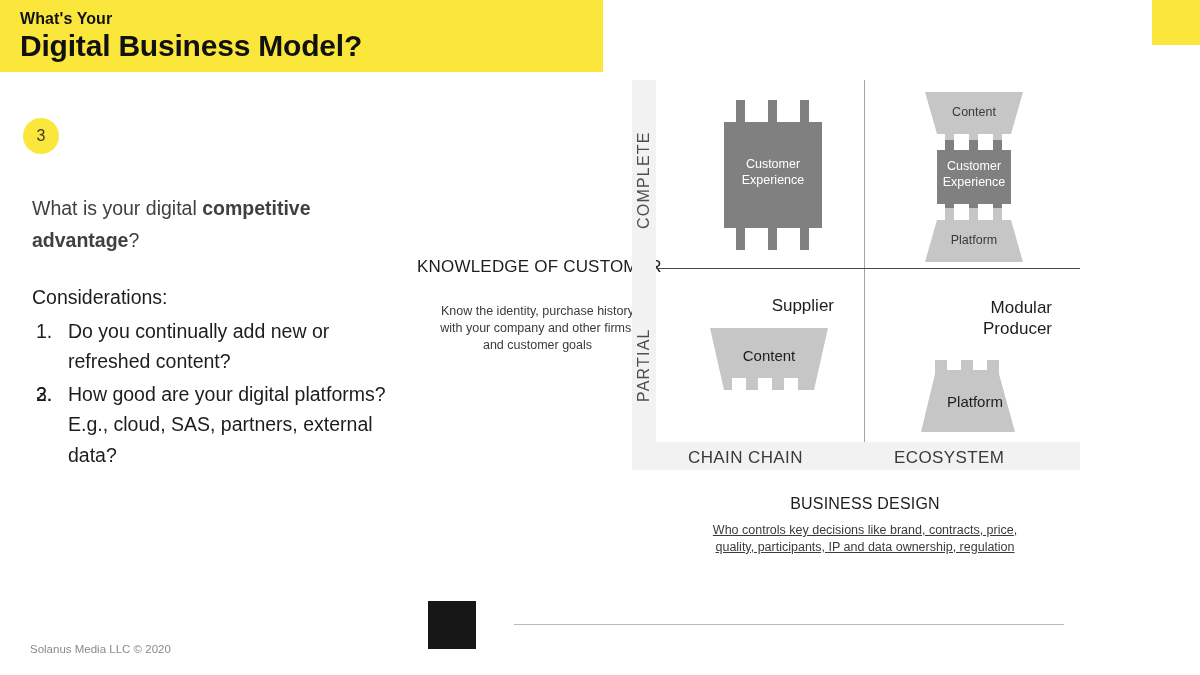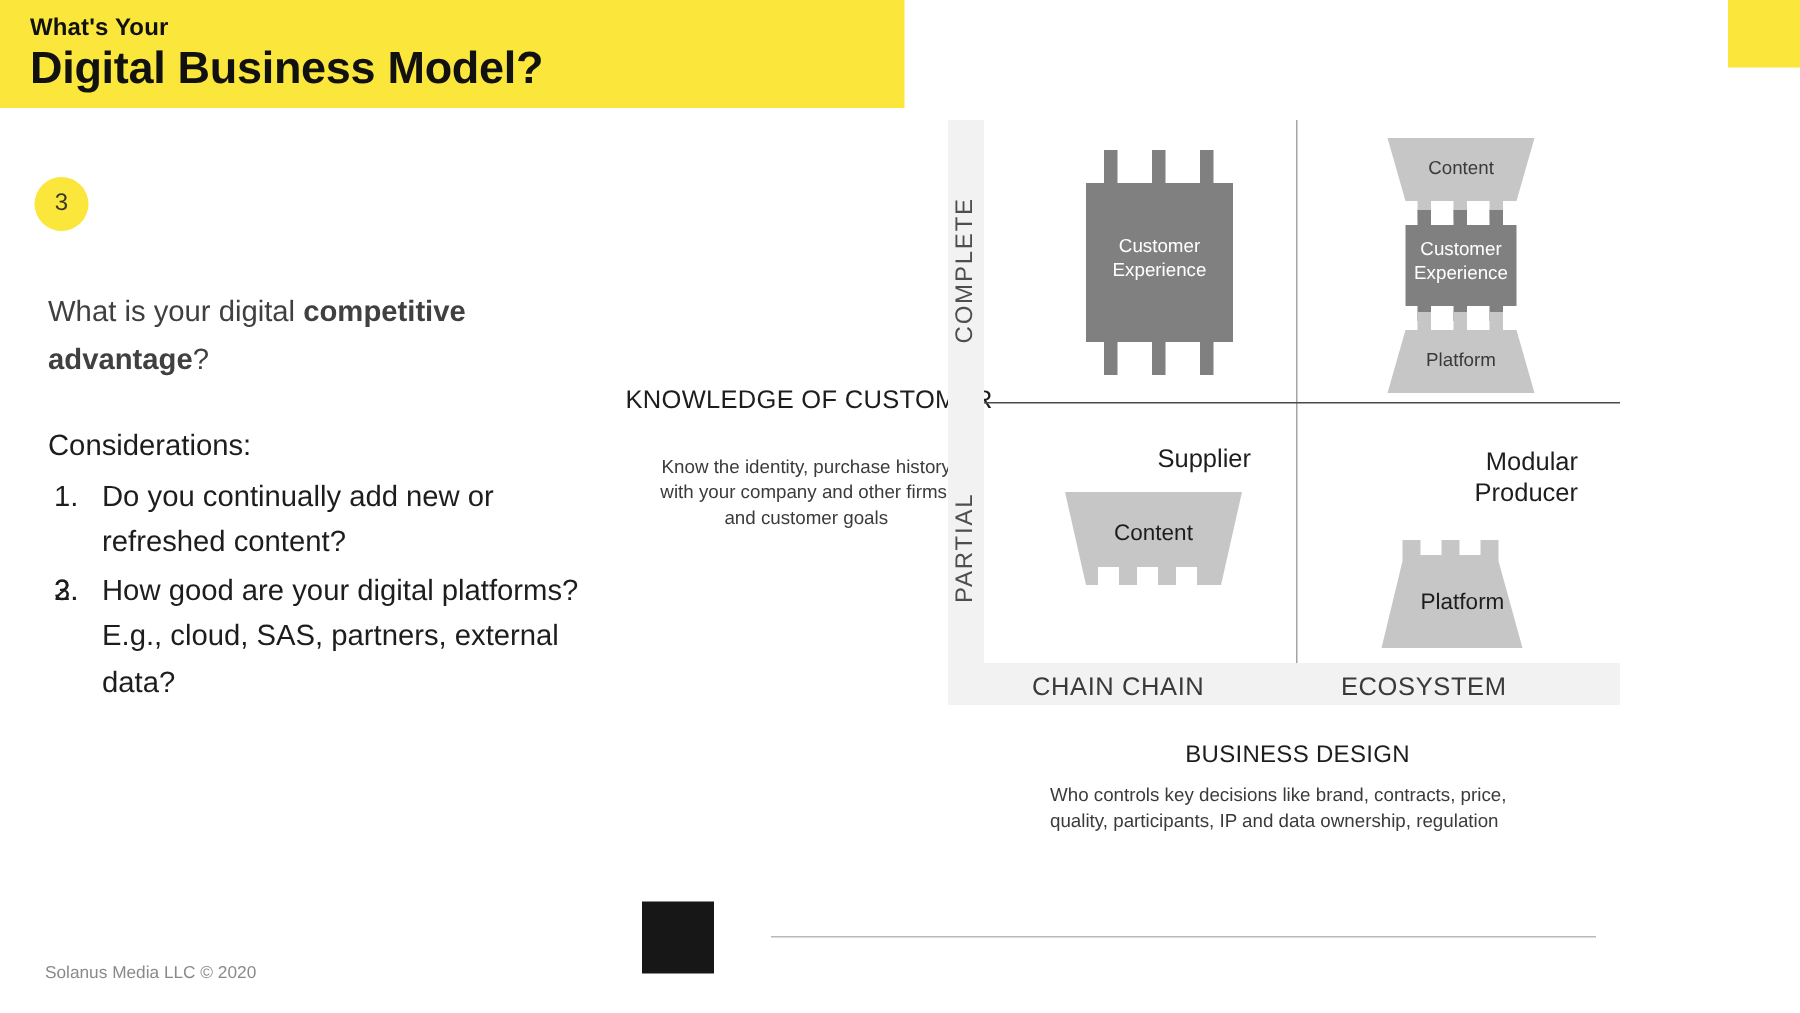--- a/index.html
+++ b/index.html
@@ -57,22 +57,22 @@
   .q-supplier{left:82px;top:216px;width:120px;}
   .q-modular{left:300px;top:218px;width:120px;}
 
   
   .koc{position:absolute;left:417px;top:257px;font-size:17px;color:#1d1d1f;letter-spacing:.2px;}
   .koc-sub{position:absolute;left:440px;top:303px;width:195px;text-align:center;
     font-size:12.5px;line-height:1.34;color:#3b3b3b;}
 
   .bd{position:absolute;left:700px;top:495px;width:330px;text-align:center;
     font-size:16px;color:#1d1d1f;letter-spacing:.2px;}
-  .bd-sub{position:absolute;left:700px;top:522px;width:330px;text-align:left;
-    font-size:12.5px;line-height:1.36;color:#3b3b3b;}
+  .bd-sub{position:absolute;left:700px;top:522px;width:330px;text-align:center;
+    font-size:12.5px;line-height:1.36;color:#3b3b3b;text-decoration:underline;}
 
   
   .shape-wrap{position:absolute;}
   .shape-txt{position:absolute;left:0;right:0;text-align:center;font-size:12.5px;
     line-height:1.3;pointer-events:none;}
 
   
   .copyright{position:absolute;left:30px;top:643px;font-size:11.5px;color:#8a8a8a;}
   .black-sq{position:absolute;left:428px;top:601px;width:48px;height:48px;background:#171717;}
   .rule{position:absolute;left:514px;top:624px;width:550px;height:1px;background:#b9b9b9;}

